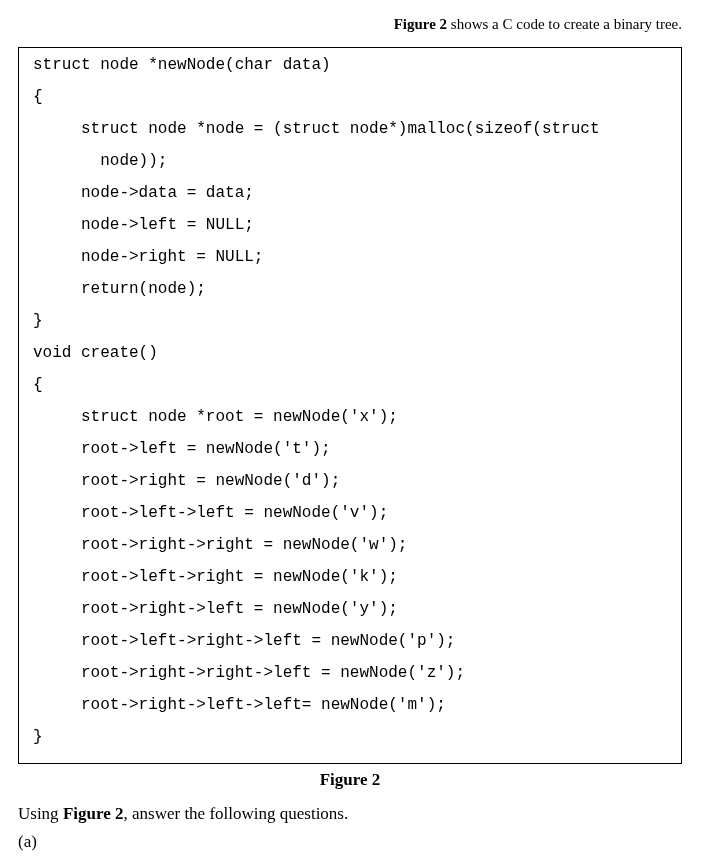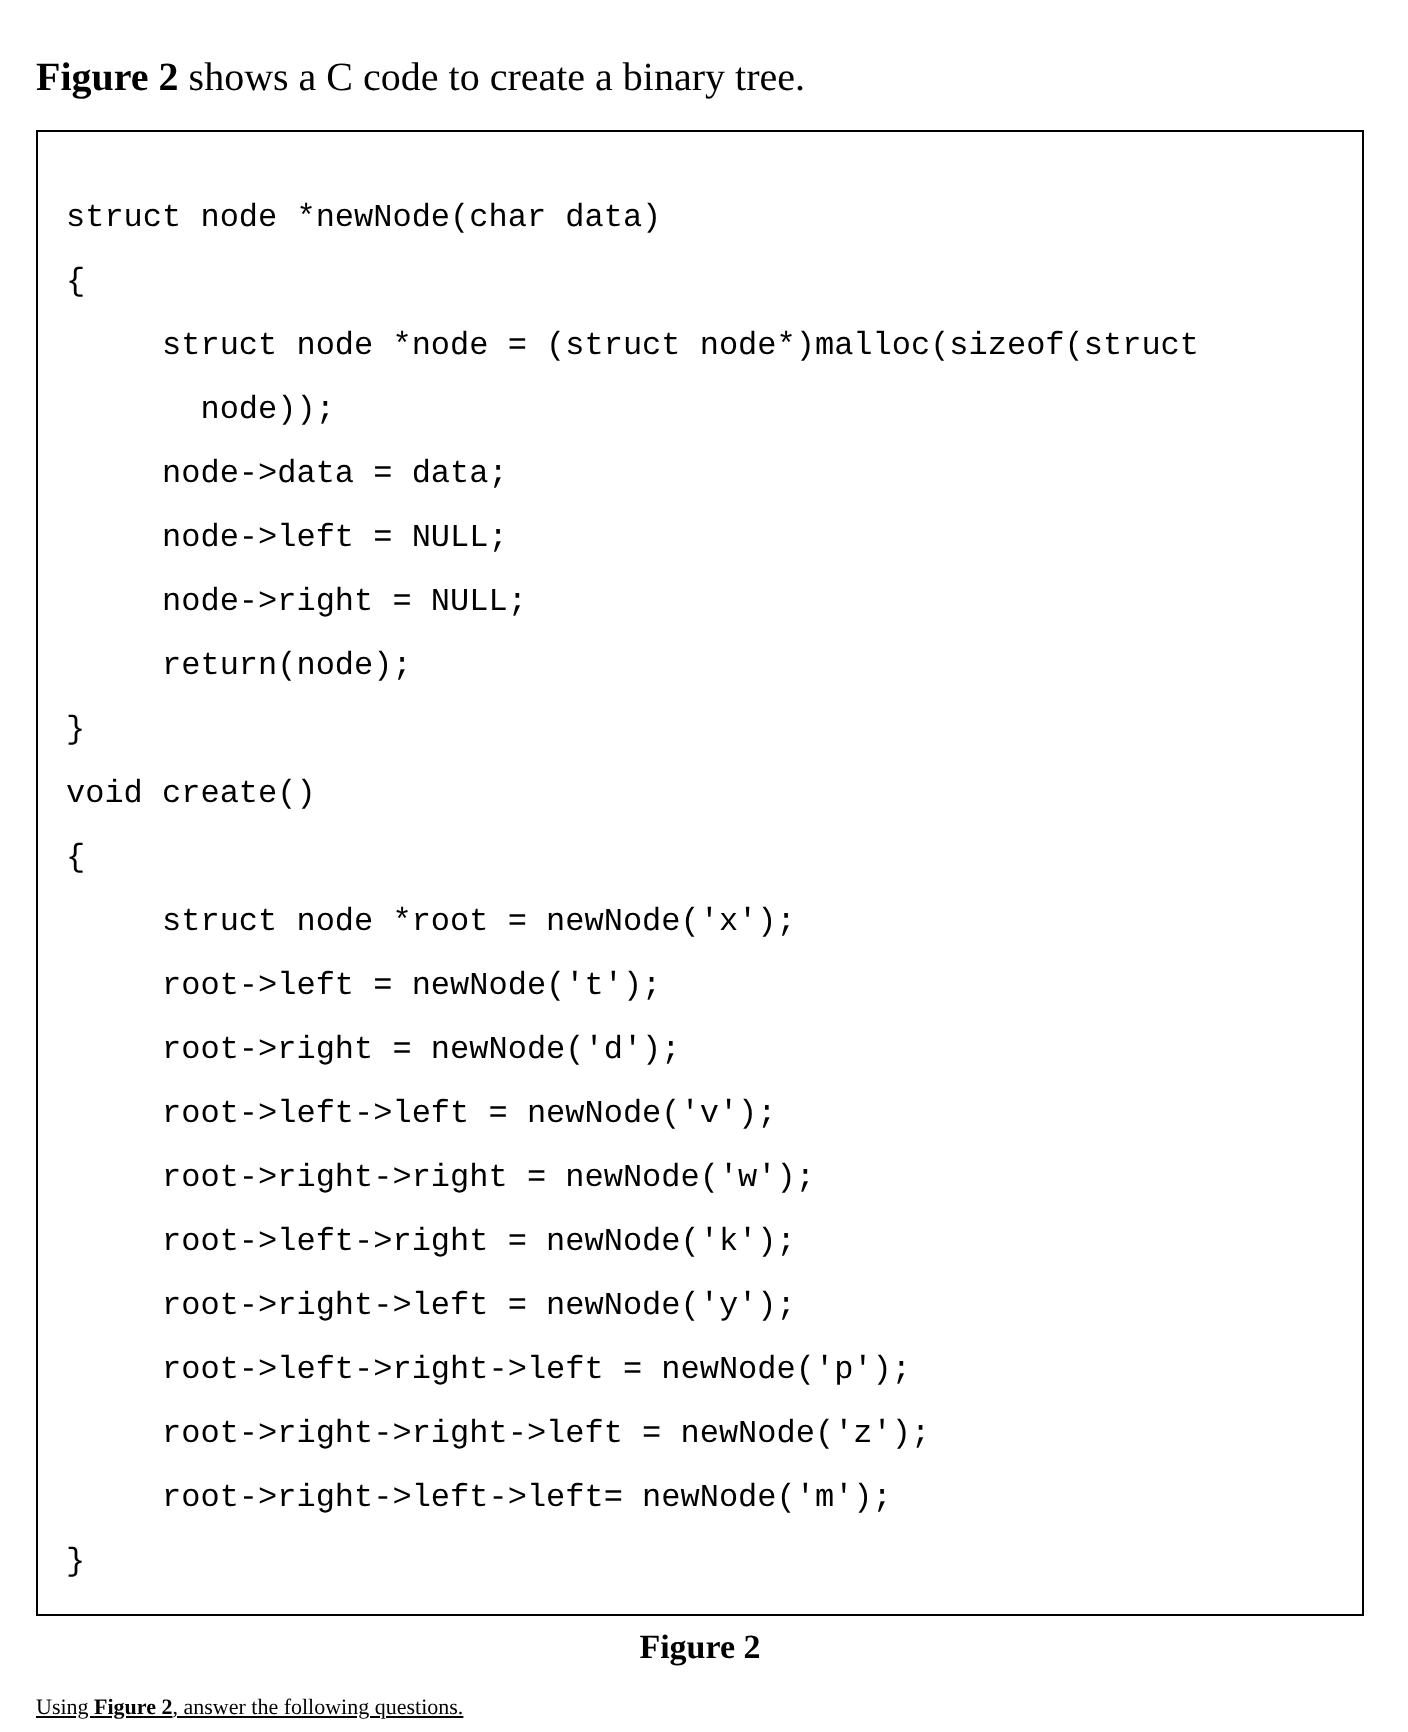--- a/index.html
+++ b/index.html
@@ -9,47 +9,47 @@
     font-family: "Times New Roman", Times, serif;
     color: #000;
   }
   .page {
     width: 704px;
     min-height: 866px;
     padding: 14px 22px 14px 18px;
     box-sizing: border-box;
   }
   .intro {
-    font-size: 20px;
-    margin: 14px 0 14px 0;
+    font-size: 15px;
+    margin: 2px 0 14px 0;
+    text-align: right;
   }
   .intro .bold {
     font-weight: bold;
   }
   .code-box {
     border: 1.3px solid #000;
-    padding: 27px 14px 10px 14px;
+    padding: 1px 14px 10px 14px;
     font-family: "Courier New", Courier, monospace;
     font-size: 16px;
     line-height: 2.0;
     white-space: pre;
   }
   .code-line {
     white-space: pre;
   }
   .caption {
     text-align: center;
     font-size: 17px;
     font-weight: bold;
     margin: 6px 0 14px 0;
   }
   .followup {
-    font-size: 11px;
+    font-size: 17px;
     margin: 4px 0 8px 0;
-    text-decoration: underline;
   }
   .followup .bold {
     font-weight: bold;
   }
   .question {
     font-size: 17px;
     margin: 2px 0 6px 0;
     display: flex;
   }
   .question .qlabel {

